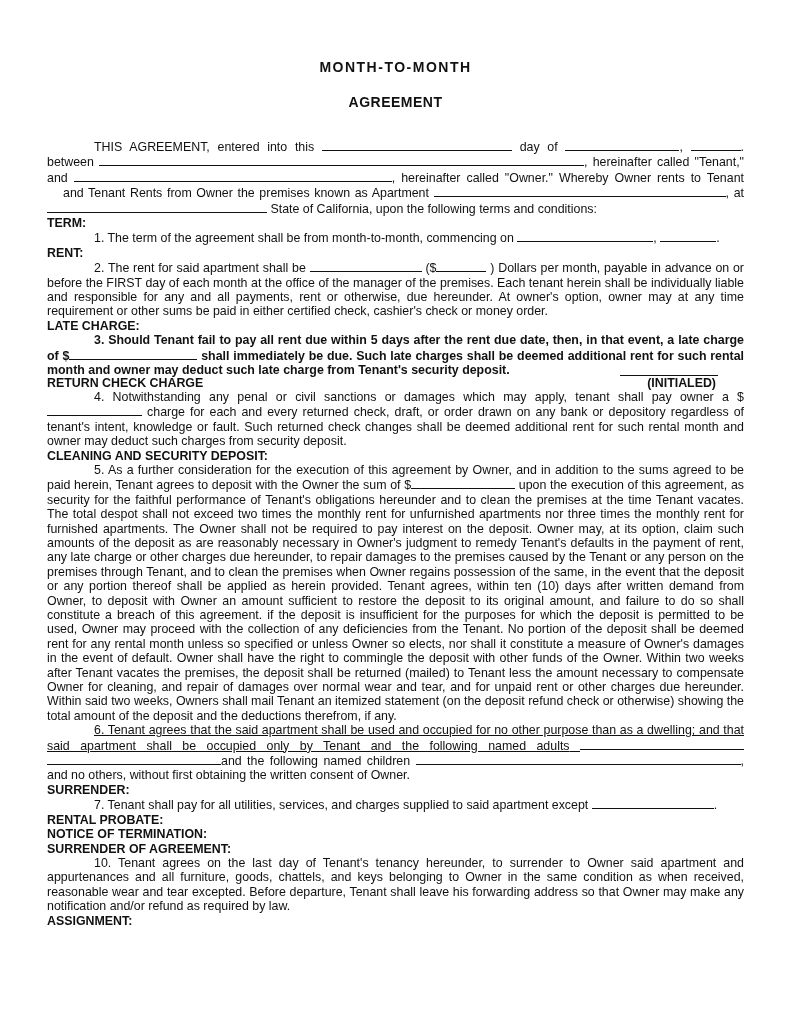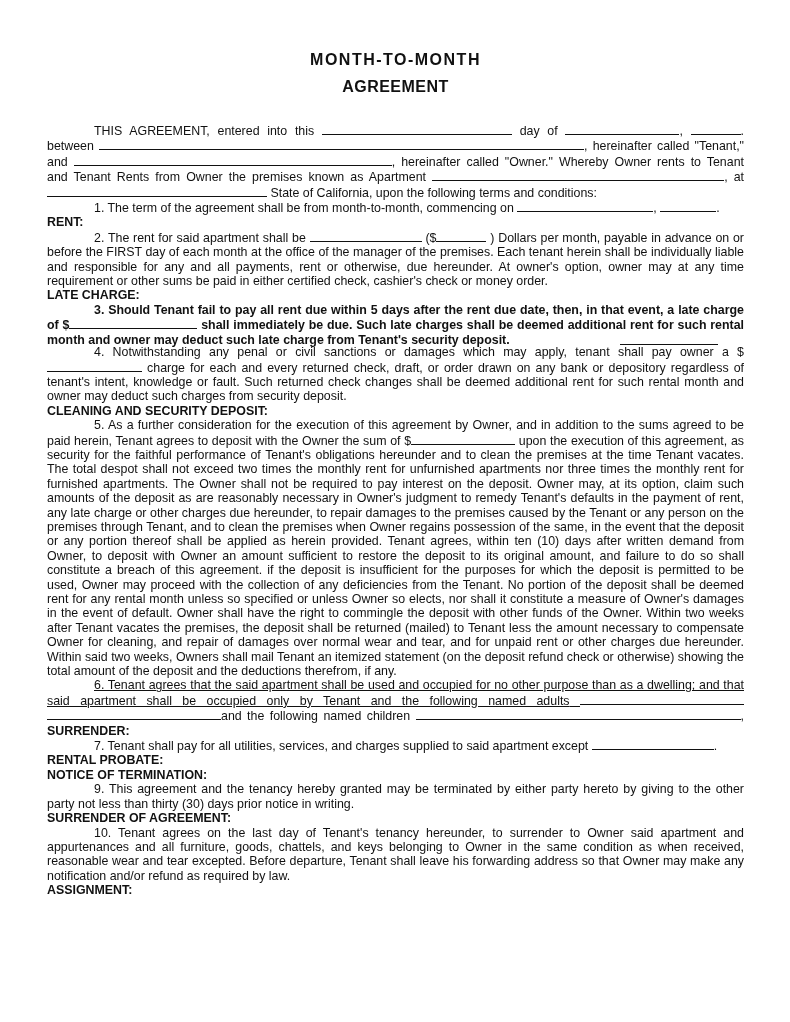--- a/index.html
+++ b/index.html
@@ -10,24 +10,24 @@
     box-sizing: border-box;
     padding: 44px 46px 0 47px;
     color: #111;
     font-family: "Liberation Sans", sans-serif;
     font-size: 12.4px;
     line-height: 14.4px;
   }
   .title {
     text-align: center;
     font-weight: bold;
-    font-size: 16px;
+    font-size: 14px;
     line-height: 23px;
     letter-spacing: 1.5px;
-    margin: 4px;
+    margin: 12px;
   }
   .title.second { margin-bottom: 25px; letter-spacing: 0.5px; }
   p { margin: 0; text-align: justify; text-align-last: left; }
   .indent { text-indent: 47px; }
   .heading { font-weight: bold; margin: 0; }
   .bold { font-weight: bold; }
   .blank {
     display: inline-block;
     border-bottom: 1px solid #111;
     height: 11px;
@@ -54,30 +54,31 @@
       <span class="blank" style="width:50px"></span><span>.</span>
     </p>
     <p style="text-align-last: justify;">
       <span>between</span>
       <span class="blank" style="width:485px"></span><span>, hereinafter called "Tenant,"</span>
     </p>
     <p style="text-align-last: justify;">
       <span>and</span>
       <span class="blank" style="width:318px"></span><span>, hereinafter called "Owner." Whereby Owner rents to Tenant</span>
     </p>
-    <p style="text-align-last: justify;">
+    <p style="text-align-last: justify; margin-left: 16px;">
       <span>and Tenant Rents from Owner the premises known as Apartment</span>
       <span class="blank" style="width:292px"></span><span>, at</span>
     </p>
     <p>
       <span class="blank" style="width:220px"></span>
       <span>State of California, upon the following terms and conditions:</span>
     </p>
   </div>
 
+  <div class="heading">TERM:</div>
   <p class="indent">
     <span>1. The term of the agreement shall be from month-to-month, commencing on</span>
     <span class="blank" style="width:136px"></span><span>,</span>
     <span class="blank" style="width:56px"></span><span>.</span>
   </p>
 
   <div class="heading">RENT:</div>
   <p class="indent">
     <span>2. The rent for said apartment shall be</span>
     <span class="blank" style="width:112px"></span>
@@ -88,49 +89,53 @@
   <div class="heading">LATE CHARGE:</div>
   <p class="indent bold">
     <span>3. Should Tenant fail to pay all rent due within 5 days after the rent due date, then, in that event, a late charge of $</span><span class="blank" style="width:128px"></span>
     <span>shall immediately be due. Such late charges shall be deemed additional rent for such rental month and owner may deduct such late charge from Tenant's security deposit.</span>
   </p>
 
   <div class="row" style="margin-top:-14px;">
     <span></span>
     <span class="initial-line"></span>
   </div>
+  <div class="row">
+    <span class="heading">RETURN CHECK CHARGE</span>
+    <span class="initial-label">(INITIALED)</span>
+  </div>
   <p class="indent">
     <span>4. Notwithstanding any penal or civil sanctions or damages which may apply, tenant shall pay owner a $</span><span class="blank" style="width:95px"></span>
     <span>charge for each and every returned check, draft, or order drawn on any bank or depository regardless of tenant's intent, knowledge or fault. Such returned check changes shall be deemed additional rent for such rental month and owner may deduct such charges from security deposit.</span>
   </p>
 
   <div class="heading">CLEANING AND SECURITY DEPOSIT:</div>
   <p class="indent">
     <span>5. As a further consideration for the execution of this agreement by Owner, and in addition to the sums agreed to be paid herein, Tenant agrees to deposit with the Owner the sum of $</span><span class="blank" style="width:104px"></span>
     <span>upon the execution of this agreement, as security for the faithful performance of Tenant's obligations hereunder and to clean the premises at the time Tenant vacates. The total despot shall not exceed two times the monthly rent for unfurnished apartments nor three times the monthly rent for furnished apartments. The Owner shall not be required to pay interest on the deposit. Owner may, at its option, claim such amounts of the deposit as are reasonably necessary in Owner's judgment to remedy Tenant's defaults in the payment of rent, any late charge or other charges due hereunder, to repair damages to the premises caused by the Tenant or any person on the premises through Tenant, and to clean the premises when Owner regains possession of the same, in the event that the deposit or any portion thereof shall be applied as herein provided. Tenant agrees, within ten (10) days after written demand from Owner, to deposit with Owner an amount sufficient to restore the deposit to its original amount, and failure to do so shall constitute a breach of this agreement. if the deposit is insufficient for the purposes for which the deposit is permitted to be used, Owner may proceed with the collection of any deficiencies from the Tenant. No portion of the deposit shall be deemed rent for any rental month unless so specified or unless Owner so elects, nor shall it constitute a measure of Owner's damages in the event of default. Owner shall have the right to commingle the deposit with other funds of the Owner. Within two weeks after Tenant vacates the premises, the deposit shall be returned (mailed) to Tenant less the amount necessary to compensate Owner for cleaning, and repair of damages over normal wear and tear, and for unpaid rent or other charges due hereunder. Within said two weeks, Owners shall mail Tenant an itemized statement (on the deposit refund check or otherwise) showing the total amount of the deposit and the deductions therefrom, if any.</span>
   </p>
 
   <p class="indent" style="text-align-last: justify; text-decoration: underline;">
     <span>6. Tenant agrees that the said apartment shall be used and occupied for no other purpose than as a dwelling; and that said apartment shall be occupied only by Tenant and the following named adults</span>
     <span class="blank" style="width:164px"></span>
   </p>
   <p style="text-align-last: justify;">
     <span class="blank" style="width:174px"></span><span>and the following named children</span>
     <span class="blank" style="width:325px"></span><span>,</span>
   </p>
+  <p>and no others, without first obtaining the written consent of Owner.</p>
 
   <div class="heading">SURRENDER:</div>
   <p class="indent">
     <span>7. Tenant shall pay for all utilities, services, and charges supplied to said apartment except</span>
     <span class="blank" style="width:122px"></span><span>.</span>
   </p>
 
   <div class="heading">RENTAL PROBATE:</div>
 
   <div class="heading">NOTICE OF TERMINATION:</div>
-  <p class="indent">9. This agreement and the tenancy hereby granted may be terminated by either party hereto by giving to the other party not less than thirty (30) days prior notice in writing.</p>
 
   <div class="heading">SURRENDER OF AGREEMENT:</div>
   <p class="indent">10. Tenant agrees on the last day of Tenant's tenancy hereunder, to surrender to Owner said apartment and appurtenances and all furniture, goods, chattels, and keys belonging to Owner in the same condition as when received, reasonable wear and tear excepted. Before departure, Tenant shall leave his forwarding address so that Owner may make any notification and/or refund as required by law.</p>
 
   <div class="heading">ASSIGNMENT:</div>
 
 </div>
 
 </body></html>

